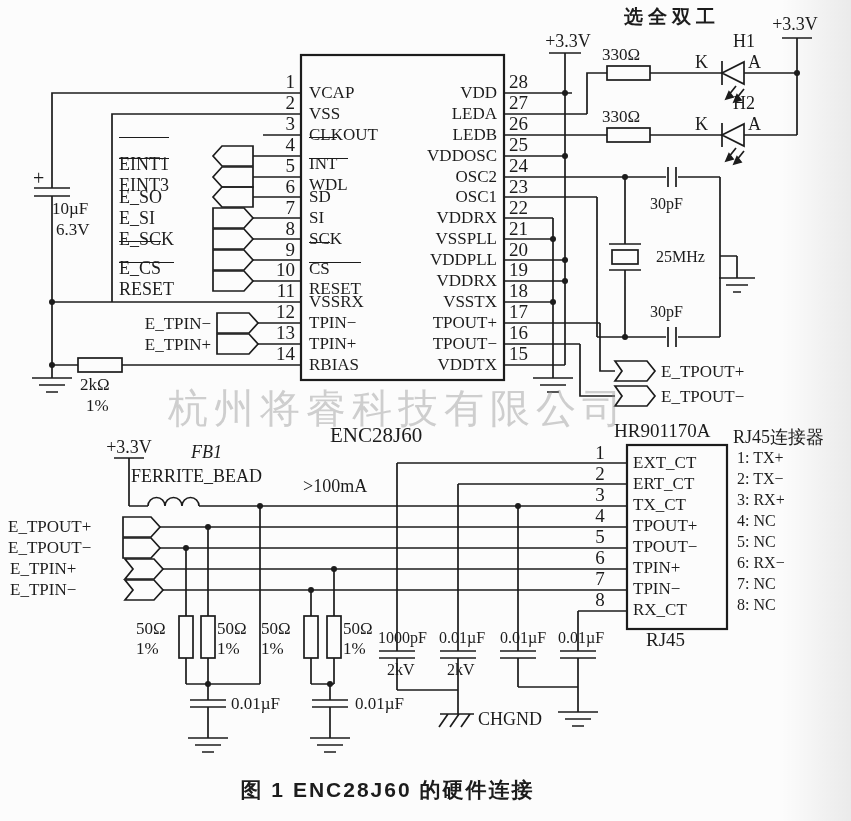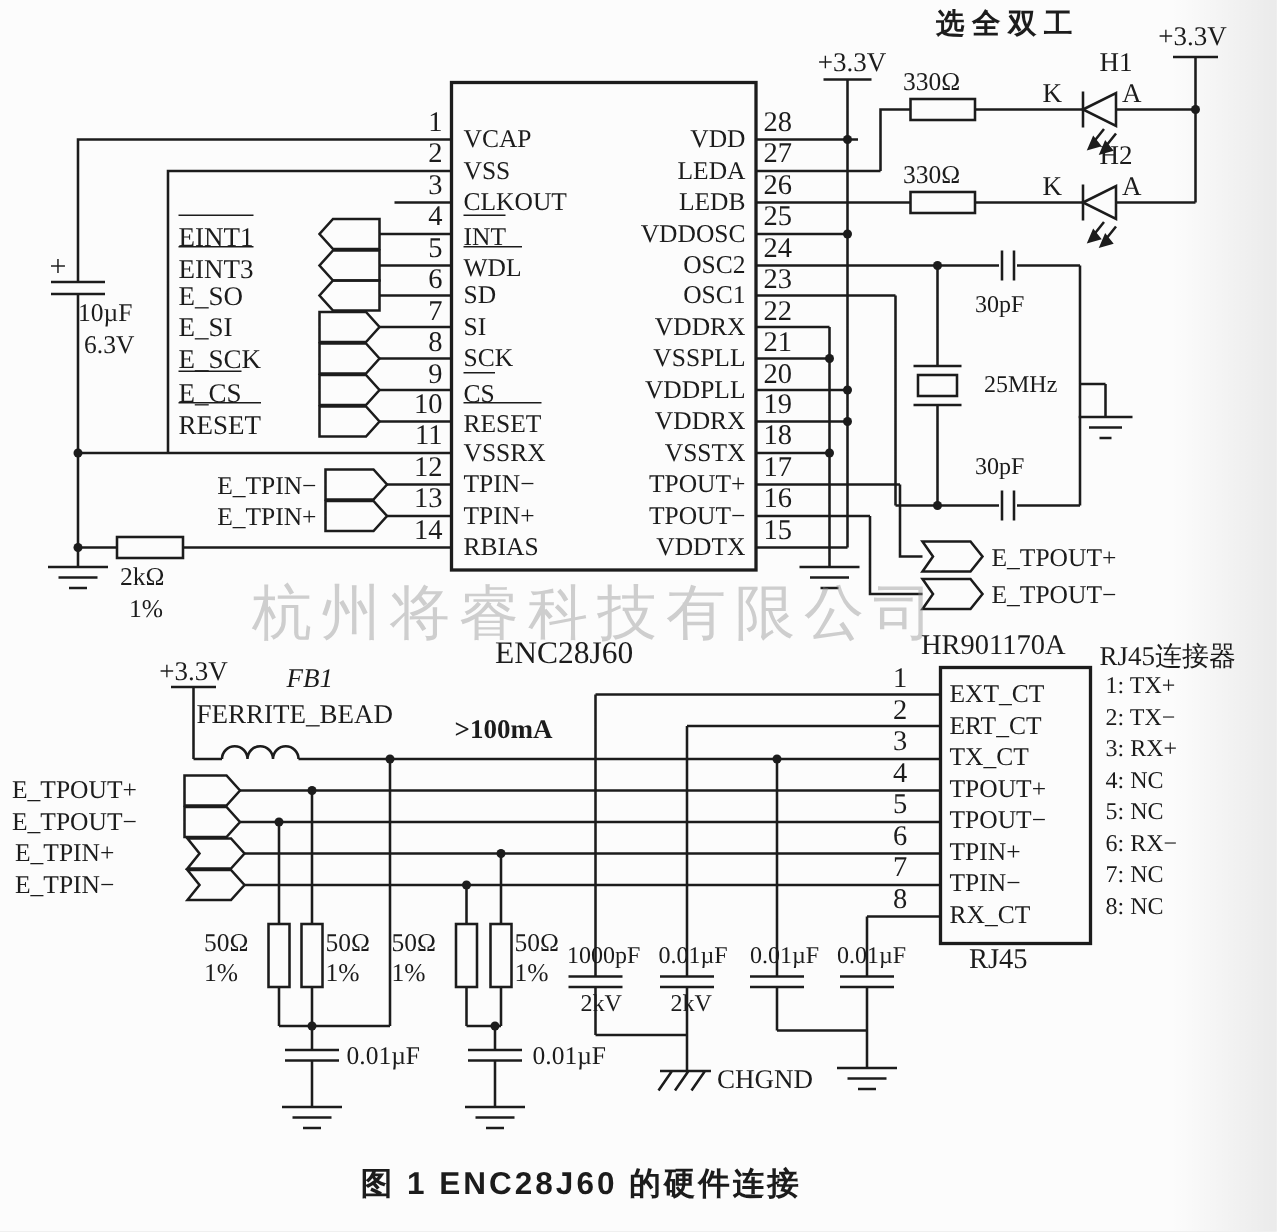--- a/index.html
+++ b/index.html
@@ -3,21 +3,21 @@
 <meta charset="utf-8">
 <style>
   :root{ --ink:#1c1c1c; --paper:#fcfcfc; --wm:#8f8f8f; }
   html,body{margin:0;padding:0;background:#e8e8e8;}
   #canvas{position:relative;width:851px;height:821px;background:var(--paper);
     font-family:"Liberation Serif","DejaVu Serif",serif;color:var(--ink);overflow:hidden;}
   #wires{position:absolute;left:0;top:0;color:var(--ink);}
   .t{position:absolute;white-space:nowrap;line-height:1;}
   .c{text-align:center;}
   .r{text-align:right;}
-  .ov{border-top:1.7px solid var(--ink);padding-top:4px;}
+  .ov{border-top:1.7px solid var(--ink);padding-top:16px;}
   .col{position:absolute;display:flex;flex-direction:column;}
   .prow{height:20.9px;display:flex;align-items:center;}
   .prow.j21{height:21px;}
   .prow.rr{justify-content:flex-end;}
   .prow.cc{justify-content:center;}
   .fs16{font-size:16px;} .fs17{font-size:17px;} .fs18{font-size:18px;}
   .fs19{font-size:19px;} .fs20{font-size:20px;} .fs21{font-size:21px;}
   #watermark{font-size:40px;letter-spacing:6px;color:var(--wm);opacity:.42;}
   #caption{left:0;width:775px;font-family:"Liberation Sans","DejaVu Sans",sans-serif;
     font-weight:bold;font-size:21px;letter-spacing:2px;}
@@ -369,21 +369,21 @@
   <div class="t fs16" style="left:650px;top:196px;">30pF</div>
   <div class="t fs16" style="left:644px;top:249px;margin-left:12px;">25MHz</div>
   <div class="t fs16" style="left:650px;top:304px;">30pF</div>
 
   <div class="t fs17" style="left:661px;top:363px;">E_TPOUT+</div>
   <div class="t fs17" style="left:661px;top:388px;">E_TPOUT−</div>
 
   <div class="t fs18 c" style="left:97px;top:438px;width:64px;">+3.3V</div>
   <div class="t fs18" style="left:191px;top:443px;font-style:italic;">FB1</div>
   <div class="t fs18" style="left:131px;top:467px;">FERRITE_BEAD</div>
-  <div class="t fs18" style="left:303px;top:477px;font-weight:bold;">&gt;100mA</div>
+  <div class="t fs18" style="left:303px;top:477px;">&gt;100mA</div>
 
   <div class="t fs17" style="left:8px;top:518px;">E_TPOUT+</div>
   <div class="t fs17" style="left:8px;top:539px;">E_TPOUT−</div>
   <div class="t fs17" style="left:10px;top:560px;">E_TPIN+</div>
   <div class="t fs17" style="left:10px;top:581px;">E_TPIN−</div>
 
   <div class="t fs17" style="left:136px;top:620px;">50Ω</div>
   <div class="t fs17" style="left:136px;top:640px;">1%</div>
   <div class="t fs17" style="left:217px;top:620px;">50Ω</div>
   <div class="t fs17" style="left:217px;top:640px;">1%</div>

